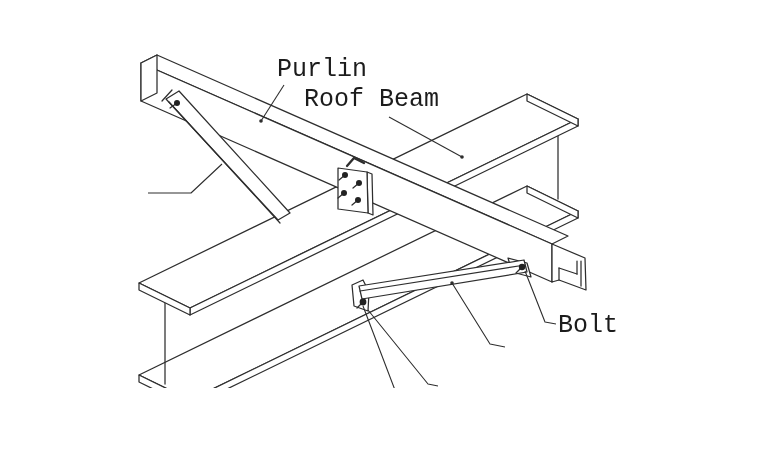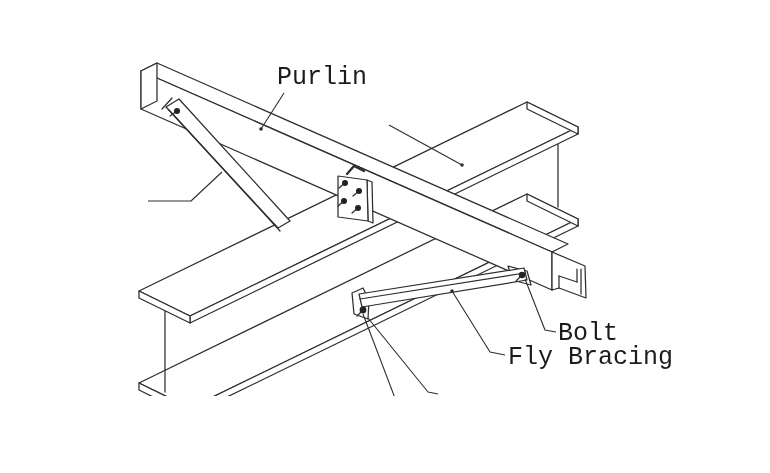--- a/index.html
+++ b/index.html
@@ -8,21 +8,20 @@
     --text:#1c1c1c;
     --bolt-fill:#222222;
   }
   html,body{margin:0;padding:0;background:#fff;}
   #figure{
     position:relative;
     width:770px;height:388px;
     background:var(--background);
     overflow:hidden;
     font-family:"Liberation Mono","DejaVu Sans Mono",monospace;
-    margin-top:8px;
   }
   #figure svg{position:absolute;left:0;top:0;}
   .face{fill:var(--background);stroke:var(--line);stroke-width:1.25;stroke-linejoin:round;}
   .ln{fill:none;stroke:var(--line);stroke-width:1.25;stroke-linecap:round;}
   .thick{stroke-width:2.3;}
   .leader{fill:none;stroke:var(--line);stroke-width:1.1;stroke-linejoin:round;}
   .dot{fill:var(--line);stroke:none;}
   .bolt{fill:var(--bolt-fill);stroke:none;}
   .lbl{
     position:absolute;
@@ -129,21 +128,21 @@
       <polyline class="leader" points="452,283 490,344 505,347"></polyline>
 
       <polyline class="leader" points="368,310 428,384 438,386"></polyline>
 
       <polyline class="leader" points="363,306 398,398 408,400"></polyline>
     </g>
   </svg>
 
   <div class="lbl" style="left:277px;top:57px">Purlin</div>
 
+  <div class="lbl" style="left:304px;top:87px">Roof Beam</div>
 
   <div class="lbl" style="left:558px;top:313px">Bolt</div>
 
-  <div class="lbl" style="left:508px;top:337px">Fly Bracing</div>
 
 
   <div class="lbl" style="left:410px;top:388px">Bolt</div>
 
 </div>
 
 </body></html>

